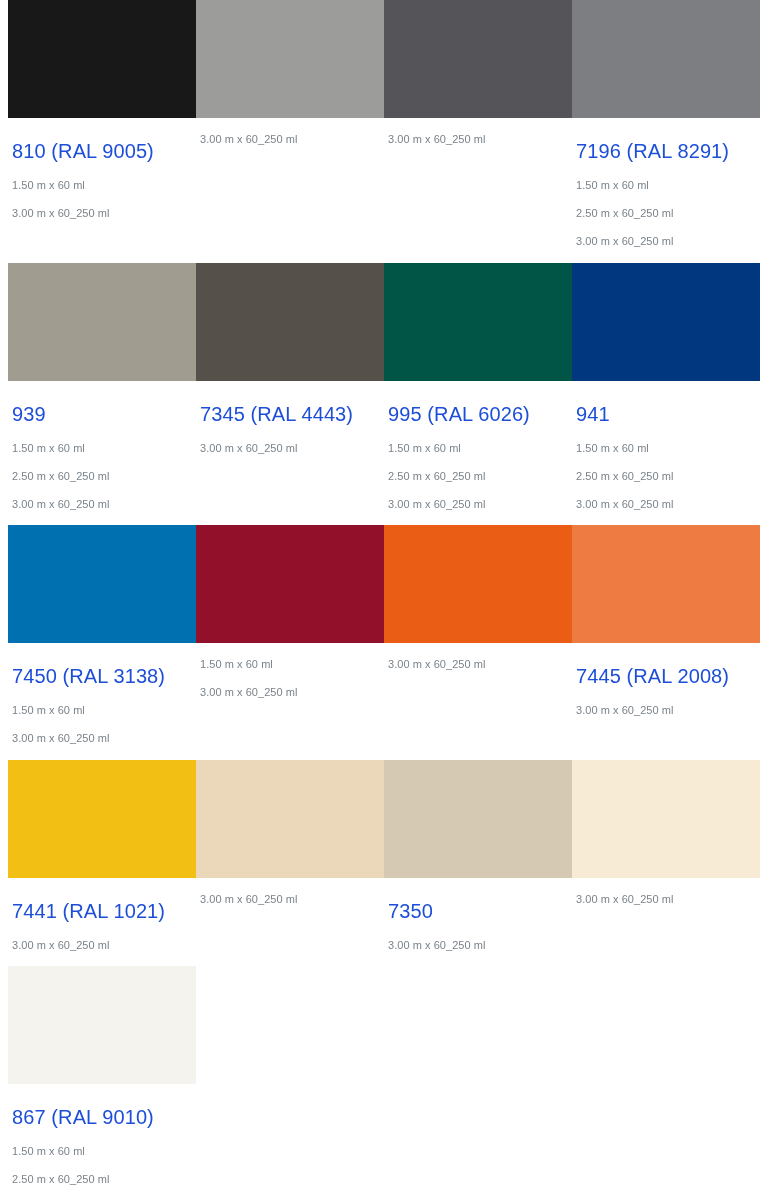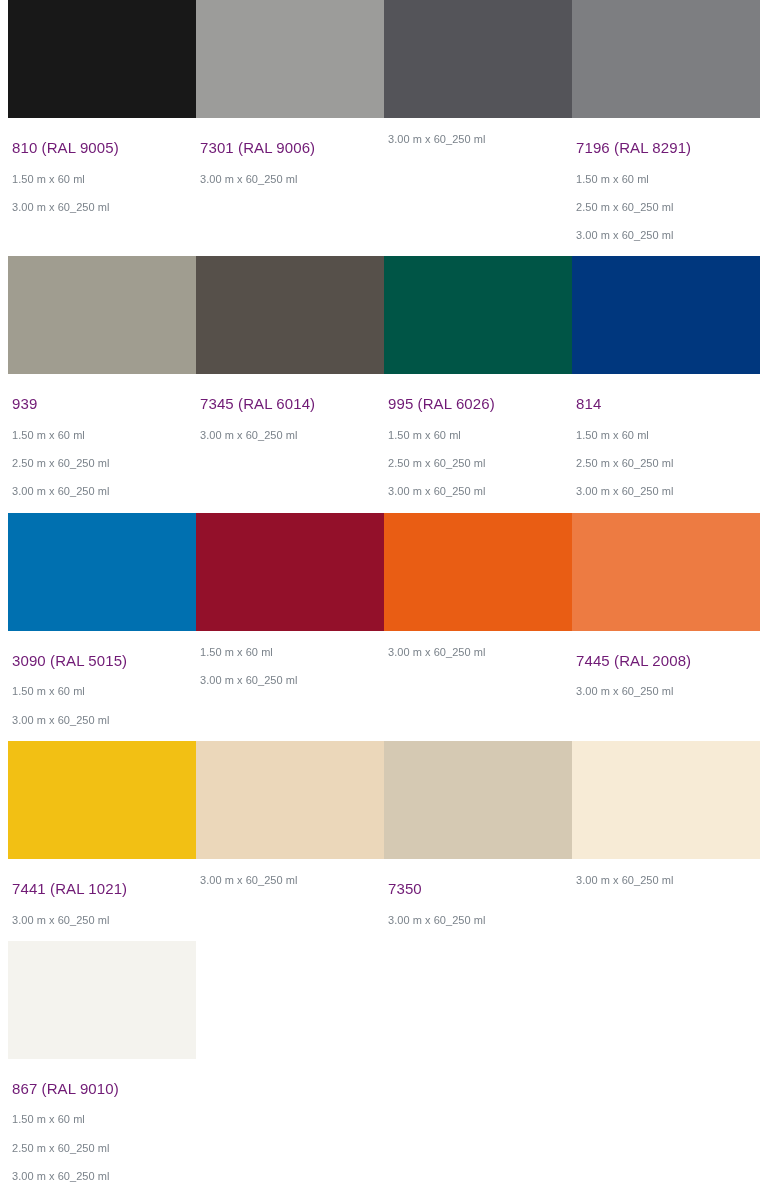--- a/index.html
+++ b/index.html
@@ -40,24 +40,24 @@
     width: 188px;
     height: 118px;
     display: block;
   }
 
   .swatch-body {
     padding: 0 4px 0 4px;
   }
 
   .swatch-title {
-    font-size: 15px;
+    font-size: 20px;
     line-height: 1.25;
     font-weight: 400;
-    color: #701a75;
+    color: #1d4ed8;
     margin-top: 21px;
     margin-bottom: 0;
     letter-spacing: 0.1px;
     white-space: nowrap;
   }
 
   .variant-list {
     list-style: none;
     margin: 0;
     padding: 0;
@@ -93,21 +93,20 @@
           <div class="swatch-title">810 (RAL 9005)</div>
           <ul class="variant-list">
             <li class="variant-item">1.50 m x 60 ml</li>
             <li class="variant-item">3.00 m x 60_250 ml</li>
           </ul>
         </div>
       </div>
       <div class="swatch-cell">
         <div class="swatch-chip" style="background: rgb(156, 156, 154);"></div>
         <div class="swatch-body">
-          <div class="swatch-title">7301 (RAL 9006)</div>
           <ul class="variant-list">
             <li class="variant-item">3.00 m x 60_250 ml</li>
           </ul>
         </div>
       </div>
       <div class="swatch-cell">
         <div class="swatch-chip" style="background: rgb(84, 84, 89);"></div>
         <div class="swatch-body">
           <ul class="variant-list">
             <li class="variant-item">3.00 m x 60_250 ml</li>
@@ -135,55 +134,55 @@
           <ul class="variant-list">
             <li class="variant-item">1.50 m x 60 ml</li>
             <li class="variant-item">2.50 m x 60_250 ml</li>
             <li class="variant-item">3.00 m x 60_250 ml</li>
           </ul>
         </div>
       </div>
       <div class="swatch-cell">
         <div class="swatch-chip" style="background: rgb(86, 80, 74);"></div>
         <div class="swatch-body">
-          <div class="swatch-title">7345 (RAL 6014)</div>
+          <div class="swatch-title">7345 (RAL 4443)</div>
           <ul class="variant-list">
             <li class="variant-item">3.00 m x 60_250 ml</li>
           </ul>
         </div>
       </div>
       <div class="swatch-cell">
         <div class="swatch-chip" style="background: rgb(0, 85, 70);"></div>
         <div class="swatch-body">
           <div class="swatch-title">995 (RAL 6026)</div>
           <ul class="variant-list">
             <li class="variant-item">1.50 m x 60 ml</li>
             <li class="variant-item">2.50 m x 60_250 ml</li>
             <li class="variant-item">3.00 m x 60_250 ml</li>
           </ul>
         </div>
       </div>
       <div class="swatch-cell">
         <div class="swatch-chip" style="background: rgb(0, 55, 126);"></div>
         <div class="swatch-body">
-          <div class="swatch-title">814</div>
+          <div class="swatch-title">941</div>
           <ul class="variant-list">
             <li class="variant-item">1.50 m x 60 ml</li>
             <li class="variant-item">2.50 m x 60_250 ml</li>
             <li class="variant-item">3.00 m x 60_250 ml</li>
           </ul>
         </div>
       </div>
     </div>
     <div class="row-gap"></div>
     <div class="swatch-row">
       <div class="swatch-cell">
         <div class="swatch-chip" style="background: rgb(0, 112, 176);"></div>
         <div class="swatch-body">
-          <div class="swatch-title">3090 (RAL 5015)</div>
+          <div class="swatch-title">7450 (RAL 3138)</div>
           <ul class="variant-list">
             <li class="variant-item">1.50 m x 60 ml</li>
             <li class="variant-item">3.00 m x 60_250 ml</li>
           </ul>
         </div>
       </div>
       <div class="swatch-cell">
         <div class="swatch-chip" style="background: rgb(147, 16, 42);"></div>
         <div class="swatch-body">
           <ul class="variant-list">

